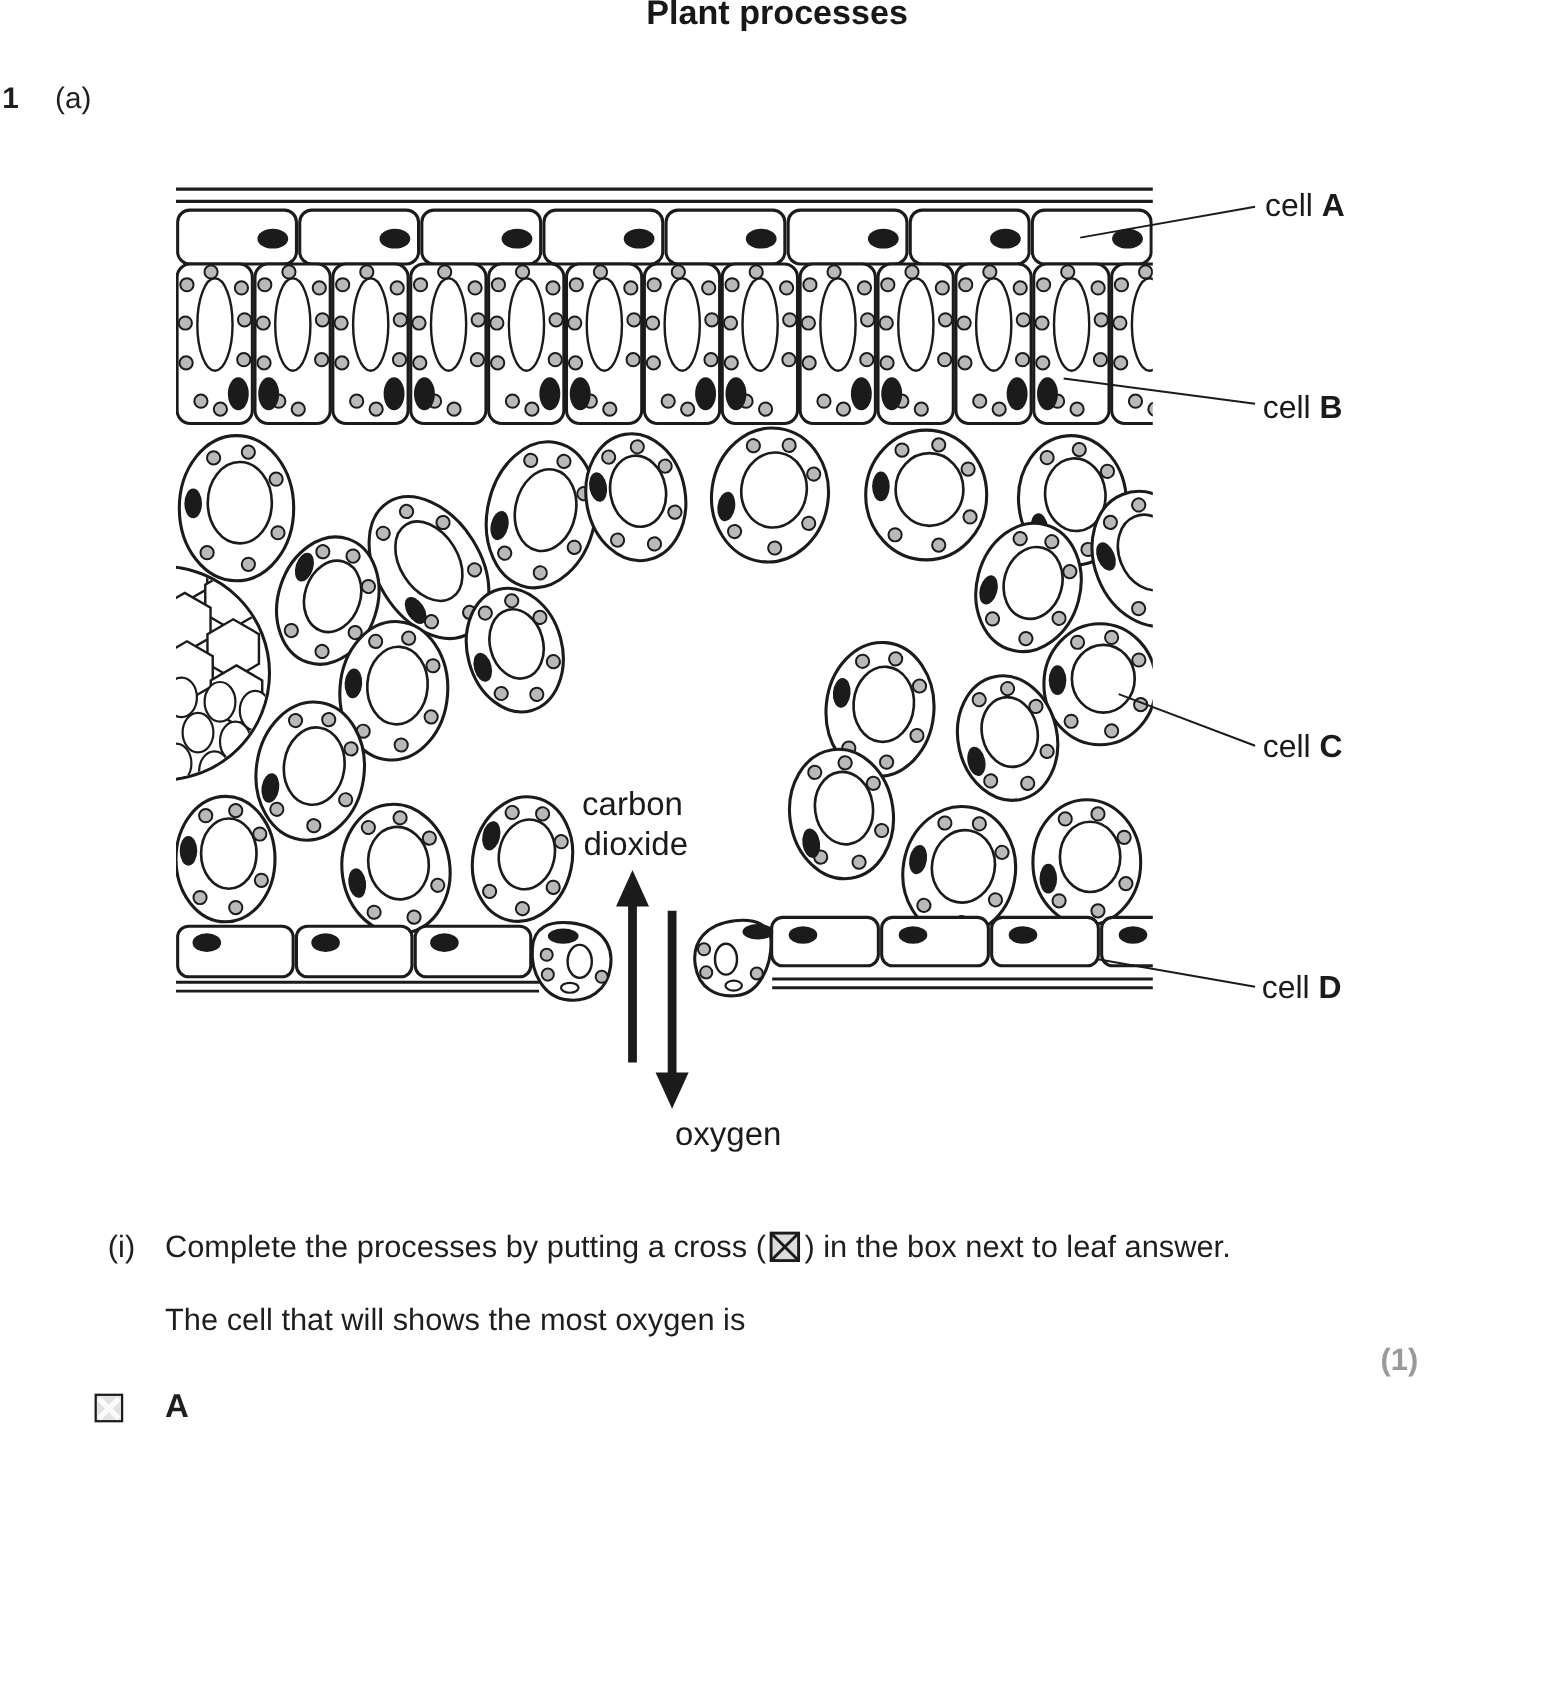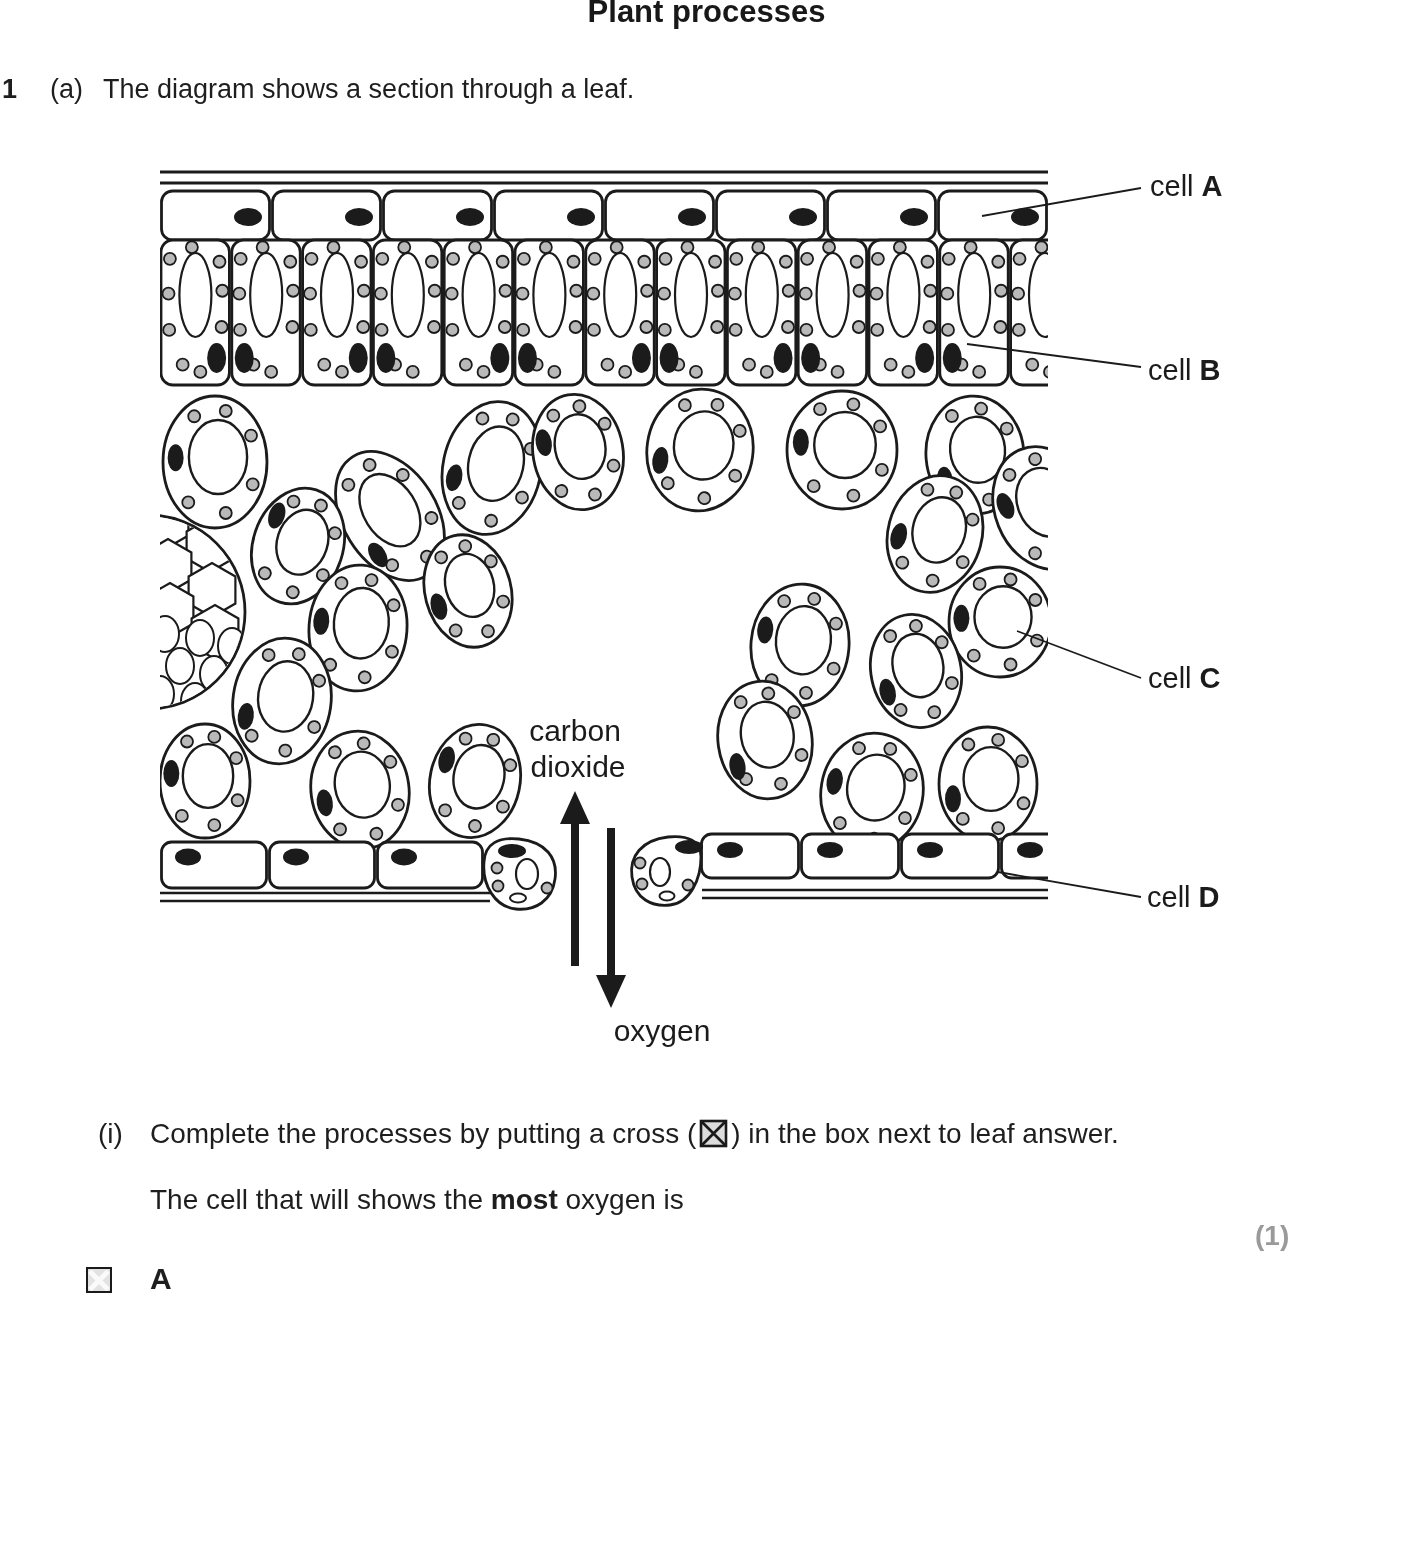--- a/index.html
+++ b/index.html
@@ -17,21 +17,21 @@
   .q-text{position:absolute;left:103px;}
   #leaf-svg{position:absolute;left:140px;top:150px;}
   #leaf-svg text{font-family:"Liberation Sans", sans-serif;fill:#1b1b1b;}
   .svg-label{font-size:29px;}
   .svg-label .bold{font-weight:bold;}
   .gas-label{font-size:30px;}
   .subq-marker{position:absolute;left:98px;top:1118px;font-size:28px;}
   .subq-prompt{position:absolute;left:150px;top:1118px;font-size:28px;white-space:nowrap;}
   .inline-crossbox{display:inline-block;vertical-align:-6px;margin:0 2px;}
   .sentence{position:absolute;left:150px;top:1184px;font-size:28px;white-space:nowrap;}
-  .sentence .bold{font-weight:bold;}
+  .sentence .bold{font-weight:normal;}
   .marks{position:absolute;left:1255px;top:1220px;font-size:28px;font-weight:bold;}
   .opt-row{position:absolute;left:0;width:400px;height:36px;}
   .opt-row.r0{top:1262px;}
   .opt-row.r1{top:1329px;}
   .opt-row.r2{top:1395px;}
   .opt-row.r3{top:1462px;}
   .cb{
     position:absolute;left:86px;top:5px;width:22px;height:22px;
     border:2.5px solid #1a1a1a;background:#e2e2e2;
   }
@@ -46,21 +46,20 @@
 </head>
 <body>
 
 <div class="page">
 
   <div class="page-title">Plant processes</div>
 
   <div class="q-line">
     <span class="q-num">1</span>
     <span class="q-part">(a)</span>
-    <span class="q-text">The diagram shows a section through a leaf.</span>
   </div>
 
   <svg id="leaf-svg" viewBox="140 150 1160 920" width="1160" height="920">
     <defs>
       <clipPath id="diagClip">
           <rect x="160" y="168" width="888" height="752"></rect>
         </clipPath>
     <clipPath id="veinClip">
           <circle cx="148" cy="612" r="95.5"></circle>
         </clipPath>

